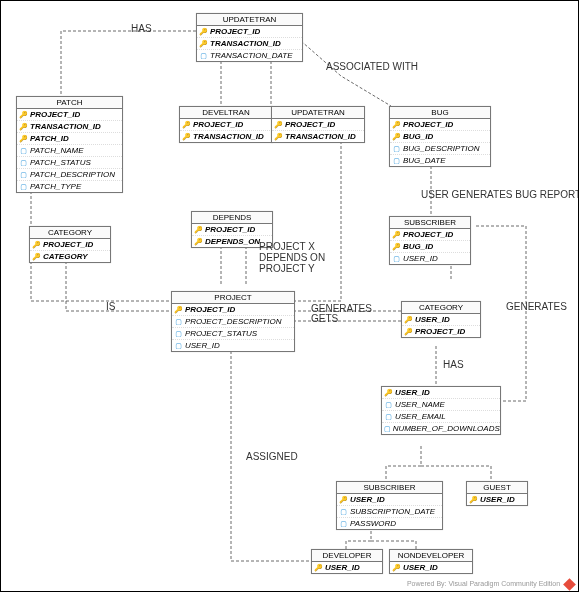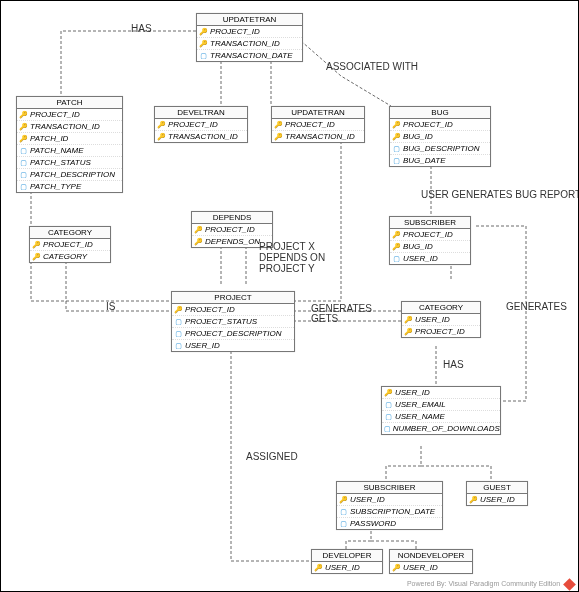--- a/index.html
+++ b/index.html
@@ -43,21 +43,21 @@
     height: 9px;
     margin-right: 2px;
     vertical-align: middle;
     font-size: 7px;
     line-height: 9px;
     text-align: center;
   }
   .icon-key { color: #c9a227; }
   .icon-col { color: #3498db; }
   .attr-name { font-style: italic; }
-  .attr-bold { font-weight: normal; text-align: right; }
+  .attr-bold { font-weight: bold; text-align: right; }
   .rel-label {
     position: absolute;
     font-size: 10px;
     color: #333;
     white-space: nowrap;
   }
   svg.connectors {
     position: absolute;
     top: 0; left: 0;
     width: 579px;
@@ -172,21 +172,21 @@
     </div>
     <div class="entity-row">
       <span class="icon icon-col">▢</span>
       <span class="attr-name">PATCH_DESCRIPTION</span>
     </div>
     <div class="entity-row">
       <span class="icon icon-col">▢</span>
       <span class="attr-name">PATCH_TYPE</span>
     </div>
   </div>
-<div id="e-develtran" class="entity" style="left:153px;top:105px;width:92px">
+<div id="e-develtran" class="entity" style="left:178px;top:105px;width:92px">
     <div class="entity-title">DEVELTRAN</div>
     <div class="entity-row">
       <span class="icon icon-key">🔑</span>
       <span class="attr-name attr-bold">PROJECT_ID</span>
     </div>
     <div class="entity-row">
       <span class="icon icon-key">🔑</span>
       <span class="attr-name attr-bold">TRANSACTION_ID</span>
     </div>
   </div>
@@ -258,25 +258,25 @@
     </div>
   </div>
 <div id="e-project" class="entity" style="left:170px;top:290px;width:122px">
     <div class="entity-title">PROJECT</div>
     <div class="entity-row">
       <span class="icon icon-key">🔑</span>
       <span class="attr-name attr-bold">PROJECT_ID</span>
     </div>
     <div class="entity-row">
       <span class="icon icon-col">▢</span>
+      <span class="attr-name">PROJECT_DESCRIPTION</span>
+    </div>
+    <div class="entity-row">
+      <span class="icon icon-col">▢</span>
       <span class="attr-name">PROJECT_STATUS</span>
-    </div>
-    <div class="entity-row">
-      <span class="icon icon-col">▢</span>
-      <span class="attr-name">PROJECT_DESCRIPTION</span>
     </div>
     <div class="entity-row">
       <span class="icon icon-col">▢</span>
       <span class="attr-name">USER_ID</span>
     </div>
   </div>
 <div id="e-download" class="entity" style="left:400px;top:300px;width:78px">
     <div class="entity-title">CATEGORY</div>
     <div class="entity-row">
       <span class="icon icon-key">🔑</span>
@@ -287,25 +287,25 @@
       <span class="attr-name attr-bold">PROJECT_ID</span>
     </div>
   </div>
 <div id="e-user" class="entity" style="left:380px;top:385px;width:118px">
     <div class="entity-row">
       <span class="icon icon-key">🔑</span>
       <span class="attr-name attr-bold">USER_ID</span>
     </div>
     <div class="entity-row">
       <span class="icon icon-col">▢</span>
+      <span class="attr-name">USER_NAME</span>
+    </div>
+    <div class="entity-row">
+      <span class="icon icon-col">▢</span>
       <span class="attr-name">USER_EMAIL</span>
-    </div>
-    <div class="entity-row">
-      <span class="icon icon-col">▢</span>
-      <span class="attr-name">USER_NAME</span>
     </div>
     <div class="entity-row">
       <span class="icon icon-col">▢</span>
       <span class="attr-name">NUMBER_OF_DOWNLOADS</span>
     </div>
   </div>
 <div id="e-subscriber" class="entity" style="left:335px;top:480px;width:105px">
     <div class="entity-title">SUBSCRIBER</div>
     <div class="entity-row">
       <span class="icon icon-key">🔑</span>

